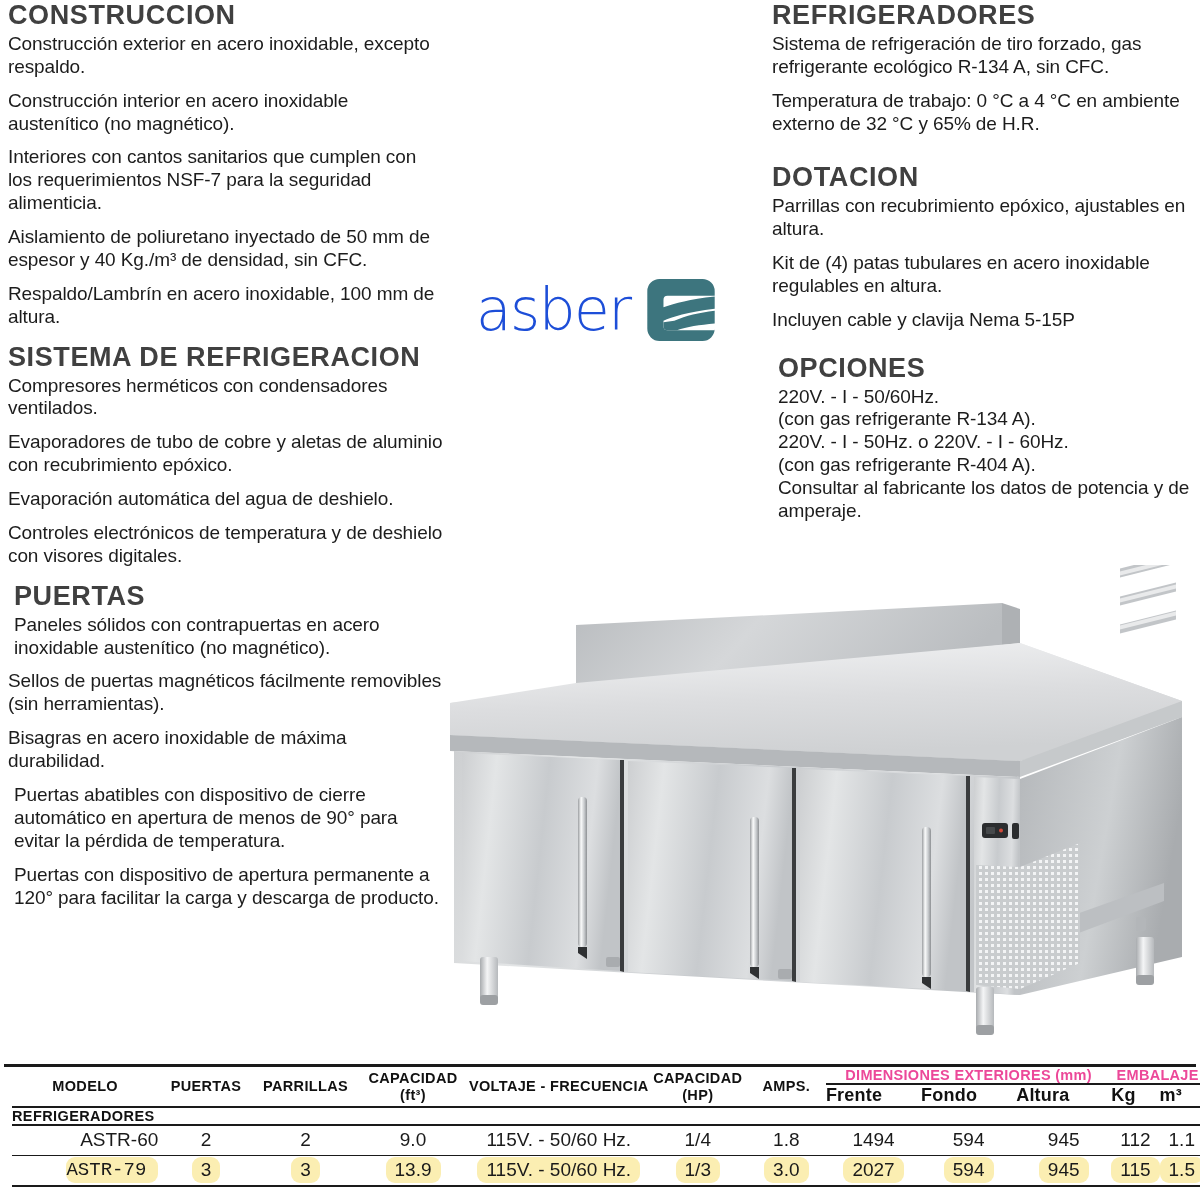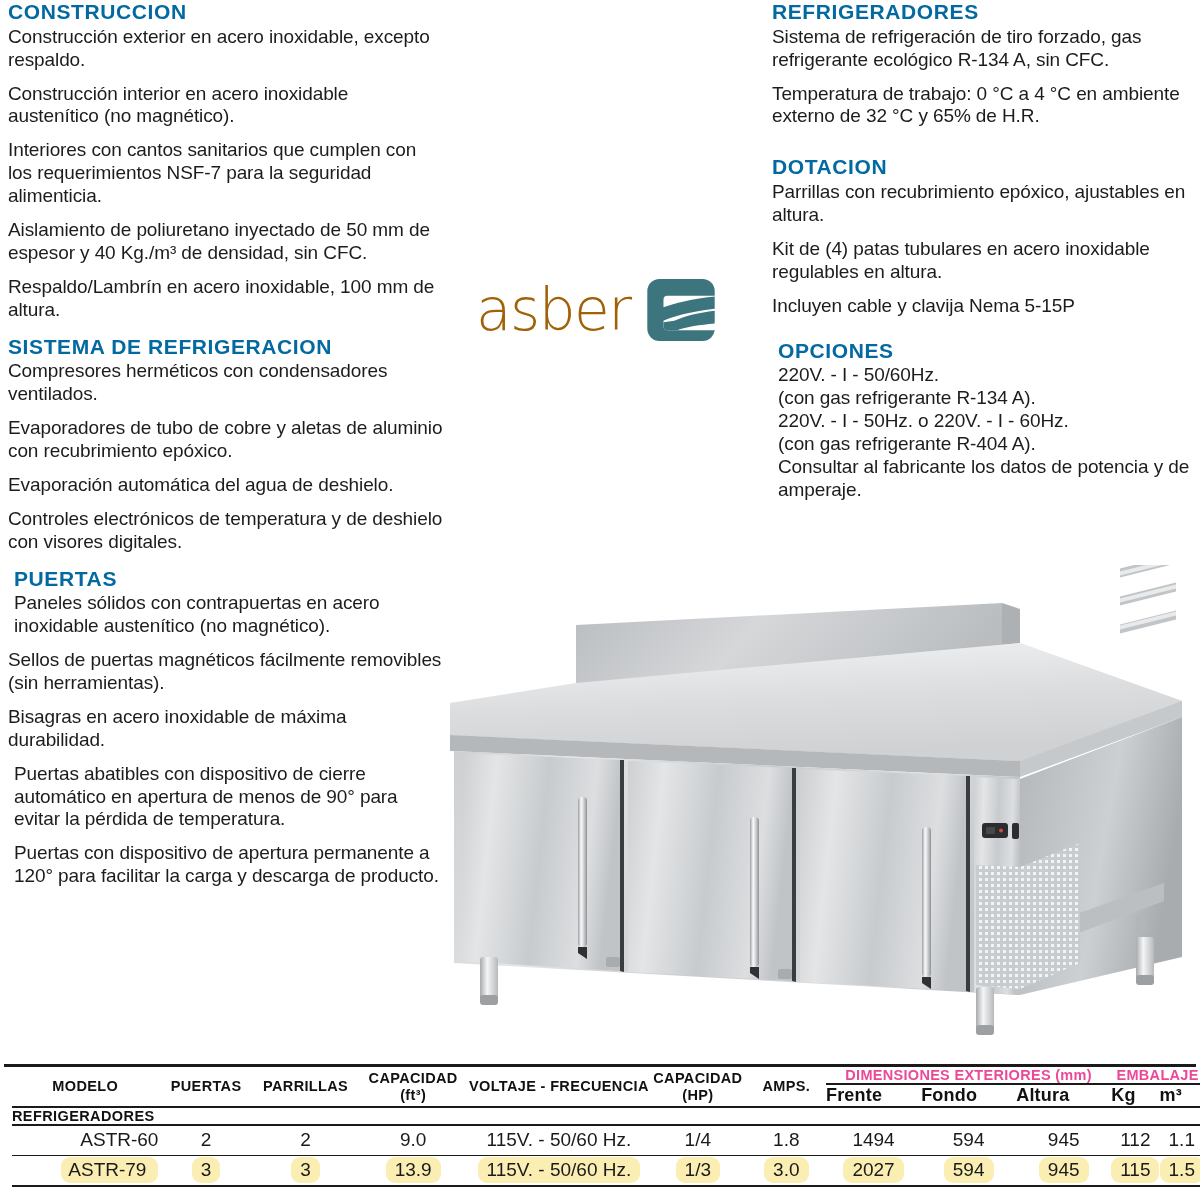--- a/index.html
+++ b/index.html
@@ -12,25 +12,25 @@
     position:relative;
     overflow:hidden;
   }
 
   
   .col { position:absolute; top:0; }
   .col-left  { left:8px;  width:436px; }
   .col-right { left:772px; width:420px; }
 
   .sec-head {
-    font-size:21px;
+    font-size:27px;
     font-weight:bold;
     letter-spacing:0.6px;
     margin:0 0 1px 0;
-    color:#0369a1;
+    color:#404040;
     line-height:1.18;
   }
   .sec-head.indent { padding-left:6px; }
 
   .para {
     font-size:19px;
     line-height:1.205;
     margin:0 0 11px 0;
     color:#1c1c1c;
     letter-spacing:-0.1px;
@@ -47,21 +47,21 @@
     position:absolute;
     left:476px; top:272px;
     width:250px; height:76px;
     display:flex; align-items:center; gap:16px;
   }
   #logo-word {
     font-family:"DejaVu Sans", sans-serif;
     font-weight:300;
     font-size:58px;
     letter-spacing:-1.5px;
-    color:#a16207;
+    color:#1d4ed8;
     line-height:1;
   }
   #logo-mark { width:68px; height:62px; flex:none; }
 
   
   #product { position:absolute; left:420px; top:565px; width:780px; height:500px; }
 
   
   #spec-table-wrap {
     position:absolute; left:0; top:1064px; width:1200px;
@@ -98,21 +98,21 @@
   }
   .data-row td {
     font-size:19px; text-align:center; color:#1a1a1a;
     padding:5px 2px 5px 2px; height:30px;
   }
   .data-row td.model { text-align:right; padding-left:4px; }
   .data-row.last td { border-bottom:2px solid #1a1a1a; }
   .row-sep td { border-top:1.5px solid #1a1a1a; height:0; padding:0; }
 
   .hl { background:#fbeeb2; border-radius:9px; padding:2px 9px; display:inline-block; }
-  .hl-model { background:#fbeeb2; border-radius:9px; padding:2px 12px 2px 7px; display:inline-block; }
+  .hl-model { background:#fbeeb2; border-radius:9px; padding:2px 12px 2px 0; display:inline-block;font-family:Liberation Mono, monospace; }
 </style>
 </head>
 <body>
 
 <div class="col col-left">
 
   <div class="blk">
     <div class="sec-head">CONSTRUCCION</div>
     <p class="para">Construcción exterior en acero inoxidable, excepto respaldo.</p>
     <p class="para">Construcción interior en acero inoxidable austenítico (no magnético).</p>

